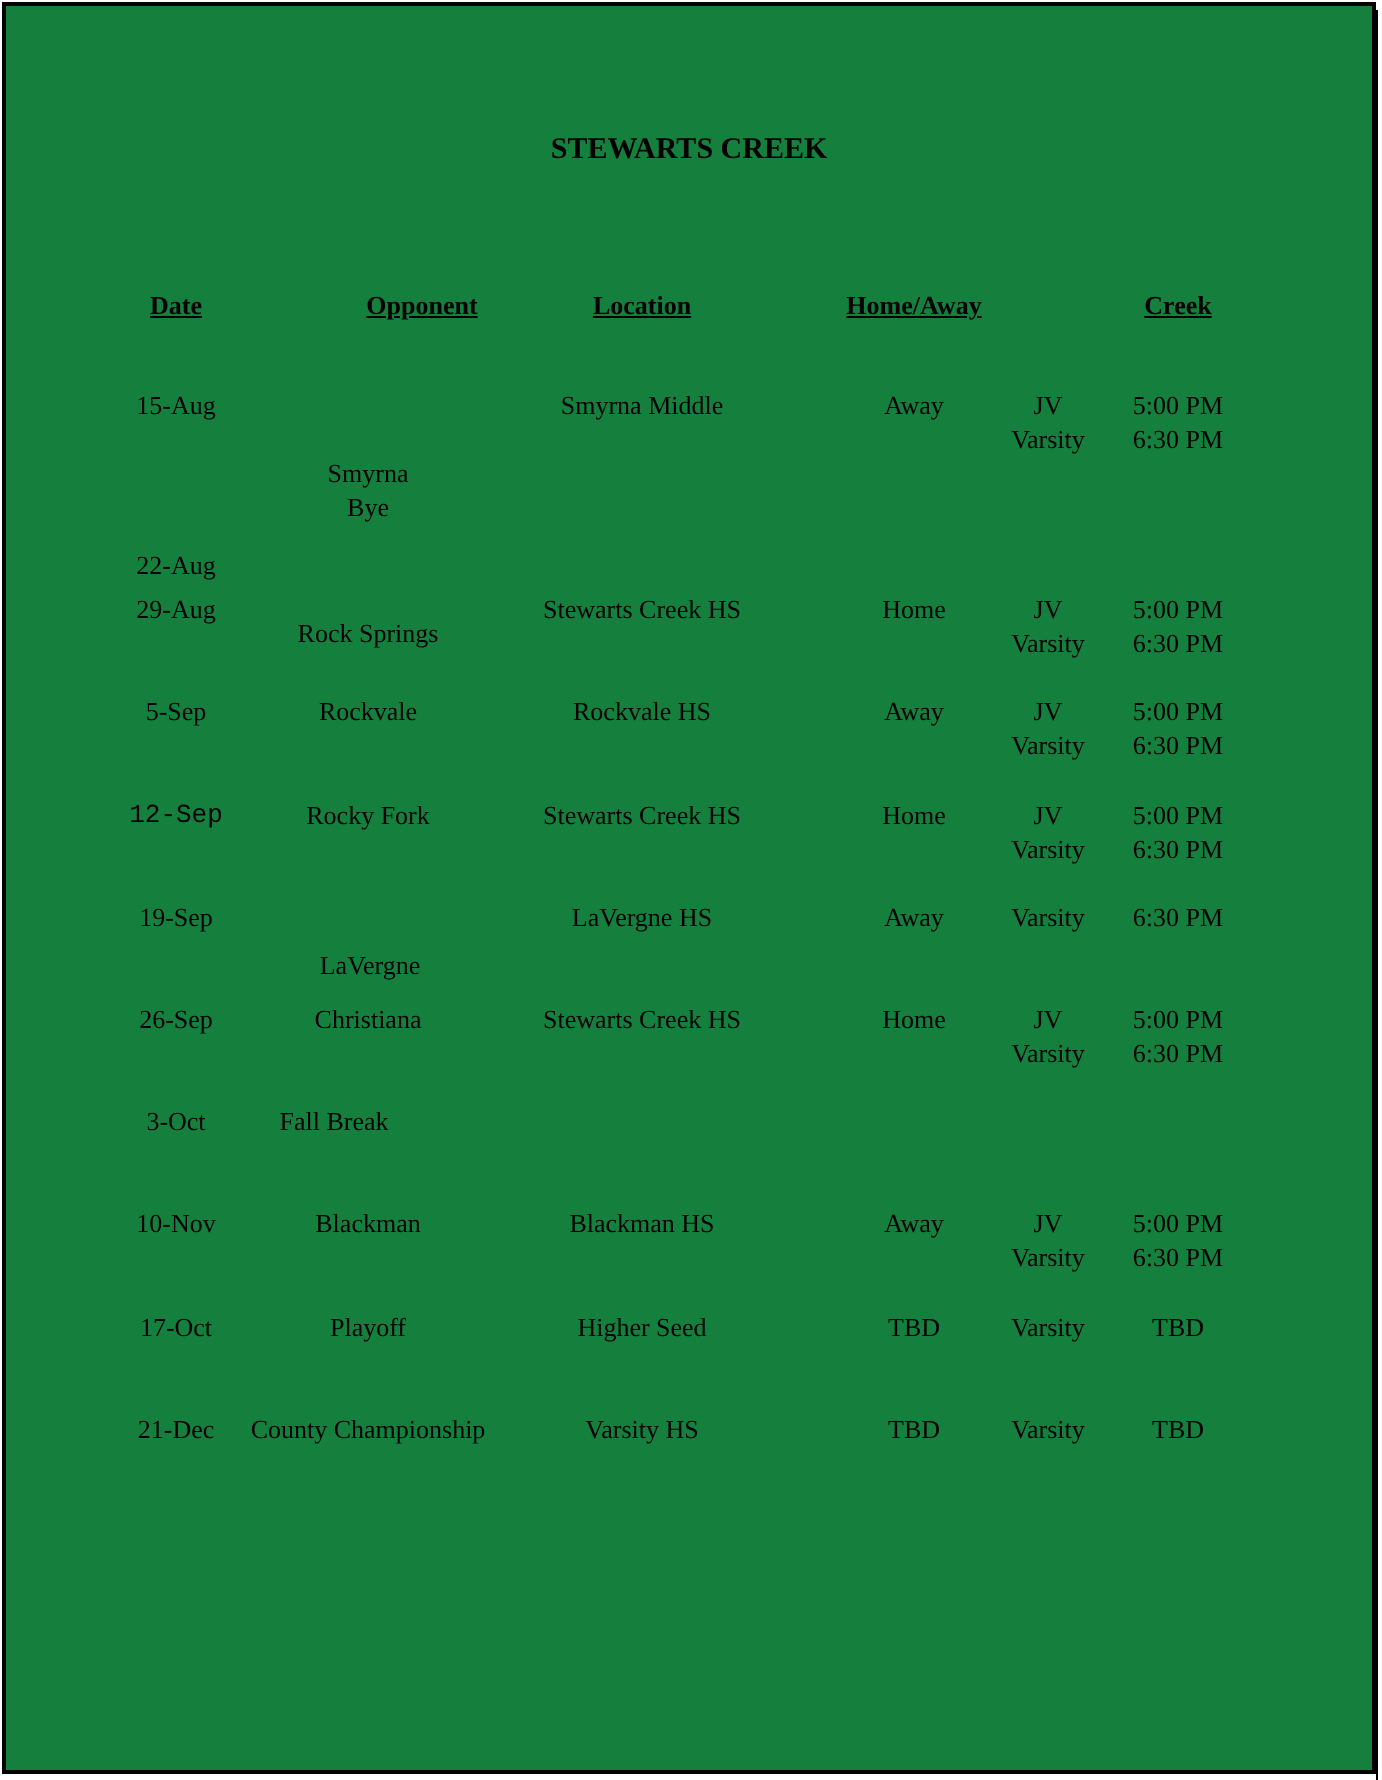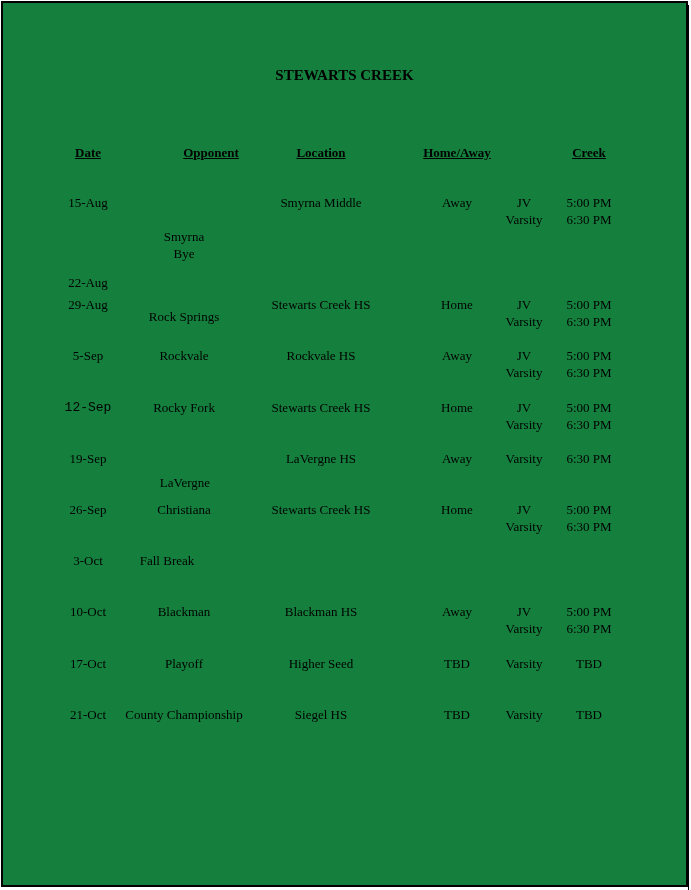--- a/index.html
+++ b/index.html
@@ -112,43 +112,43 @@
         <span class="cell" style="left: 85px; top: 550px;">3-Oct</span>
         <span class="cell" style="left: 164px; top: 550px;">Fall Break</span>
         <span class="cell" style="left: 318px; top: 550px;"></span>
         <span class="cell" style="left: 454px; top: 550px;"></span>
         <span class="cell" style="left: 521px; top: 550px;"></span>
         <span class="cell" style="left: 586px; top: 550px;"></span>
         <span class="cell" style="left: 521px; top: 567px;"></span>
         <span class="cell" style="left: 586px; top: 567px;"></span>
       </div>
       <div>
-        <span class="cell" style="left: 85px; top: 601px;">10-Oct</span>
+        <span class="cell" style="left: 85px; top: 601px;">10-Nov</span>
         <span class="cell" style="left: 181px; top: 601px;">Blackman</span>
         <span class="cell" style="left: 318px; top: 601px;">Blackman HS</span>
         <span class="cell" style="left: 454px; top: 601px;">Away</span>
         <span class="cell" style="left: 521px; top: 601px;">JV</span>
         <span class="cell" style="left: 586px; top: 601px;">5:00 PM</span>
         <span class="cell" style="left: 521px; top: 618px;">Varsity</span>
         <span class="cell" style="left: 586px; top: 618px;">6:30 PM</span>
       </div>
       <div>
         <span class="cell" style="left: 85px; top: 653px;">17-Oct</span>
         <span class="cell" style="left: 181px; top: 653px;">Playoff</span>
         <span class="cell" style="left: 318px; top: 653px;">Higher Seed</span>
         <span class="cell" style="left: 454px; top: 653px;">TBD</span>
         <span class="cell" style="left: 521px; top: 653px;">Varsity</span>
         <span class="cell" style="left: 586px; top: 653px;">TBD</span>
         <span class="cell" style="left: 521px; top: 670px;"></span>
         <span class="cell" style="left: 586px; top: 670px;"></span>
       </div>
       <div>
-        <span class="cell" style="left: 85px; top: 704px;">21-Oct</span>
+        <span class="cell" style="left: 85px; top: 704px;">21-Dec</span>
         <span class="cell" style="left: 181px; top: 704px;">County Championship</span>
-        <span class="cell" style="left: 318px; top: 704px;">Siegel HS</span>
+        <span class="cell" style="left: 318px; top: 704px;">Varsity HS</span>
         <span class="cell" style="left: 454px; top: 704px;">TBD</span>
         <span class="cell" style="left: 521px; top: 704px;">Varsity</span>
         <span class="cell" style="left: 586px; top: 704px;">TBD</span>
         <span class="cell" style="left: 521px; top: 721px;"></span>
         <span class="cell" style="left: 586px; top: 721px;"></span>
       </div>
     </div>
 </div>
 
 </body></html>

